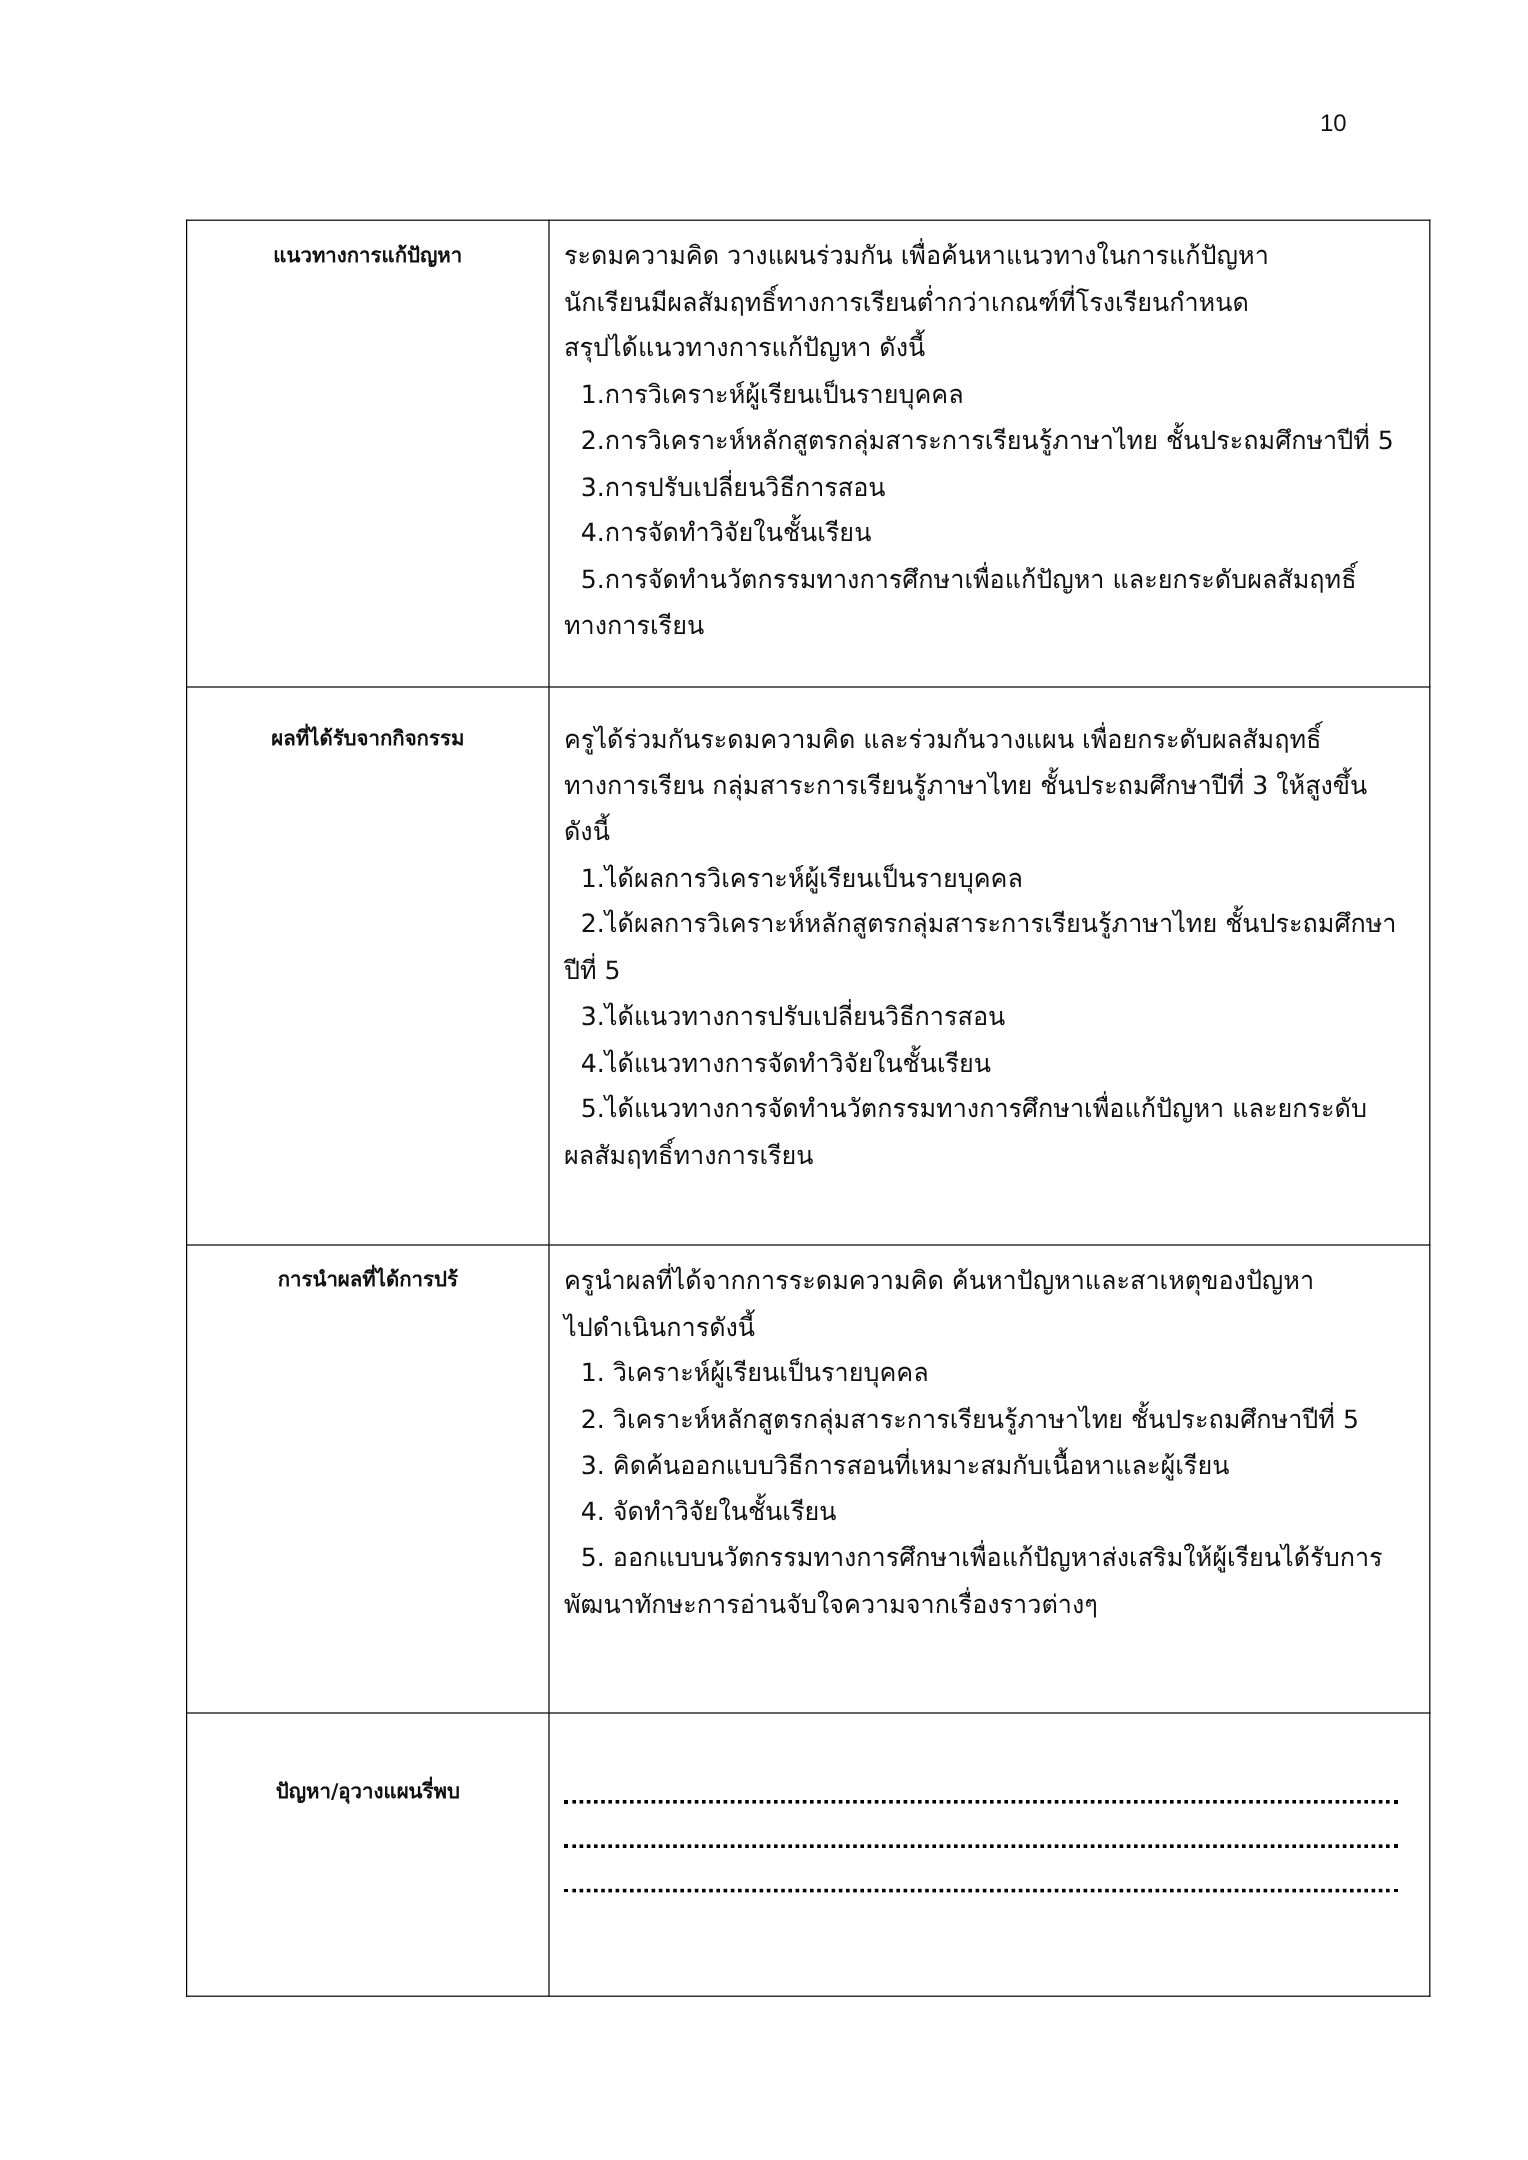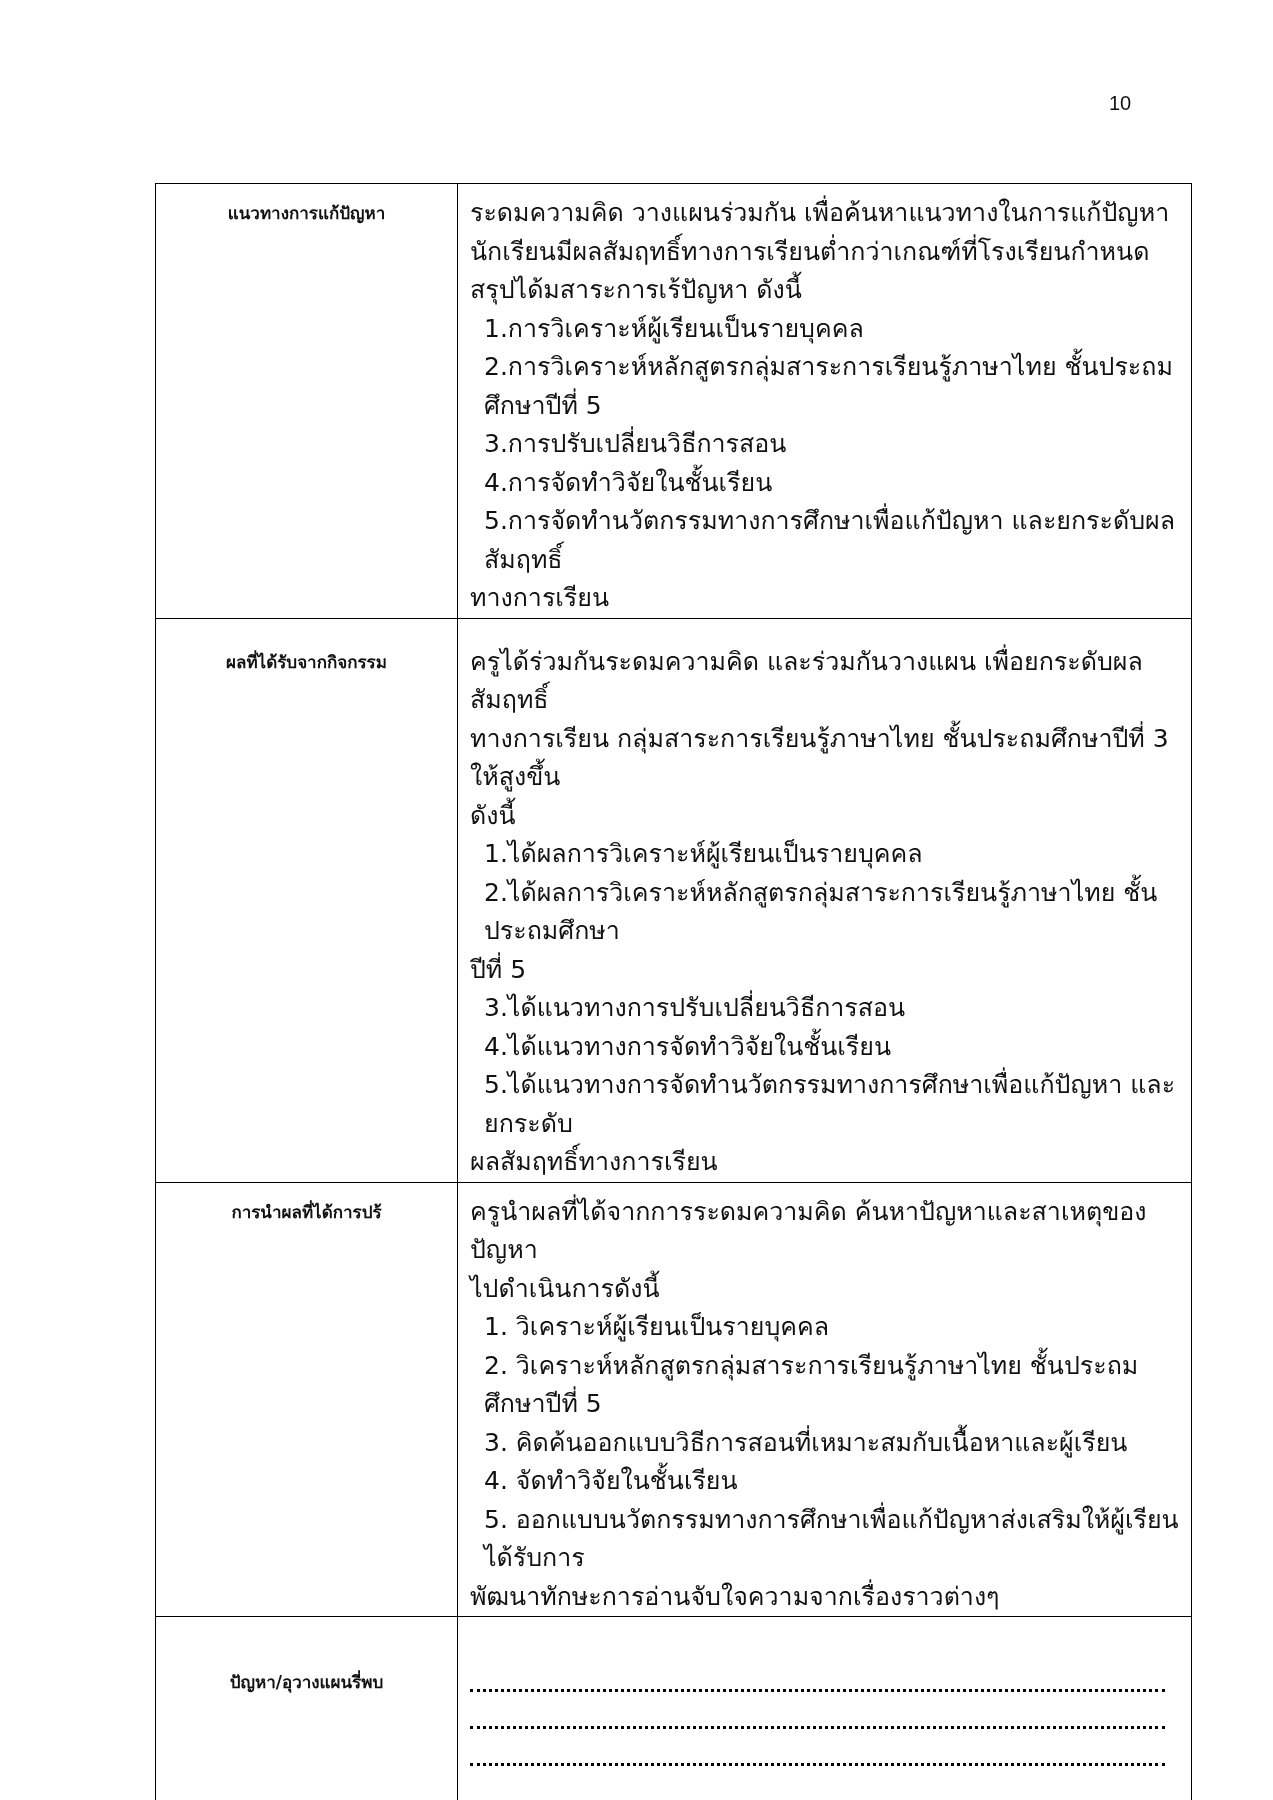--- a/index.html
+++ b/index.html
@@ -2,36 +2,36 @@
 <html><head>
 <meta charset="utf-8">
 <style>
   html, body { margin: 0; padding: 0; background: #ffffff; }
   body {
     width: 1273px; height: 1800px; position: relative; overflow: hidden;
     font-family: "DejaVu Sans", "Liberation Sans", sans-serif; color: #111;
   }
   .page-number {
     position: absolute; left: 1100px; top: 92px; width: 40px;
-    font-size: 20px; font-family: "Liberation Sans", sans-serif; text-align: center;
+    font-size: 20px; font-family: "Liberation Sans", sans-serif;
   }
   table.form {
     position: absolute; left: 155px; top: 183px;
     width: 1034px; border-collapse: collapse; table-layout: fixed;
   }
   table.form td {
     border: 1.5px solid #000; vertical-align: top; padding: 0;
   }
   td.label-cell { width: 301px; }
   td.content-cell { width: 733px; }
   .label {
     text-align: center; font-weight: bold; font-size: 17px;
     line-height: 38px; margin-top: 10px;
   }
-  .content { padding: 10px 10px 0 12px; font-size: 25px; line-height: 38.5px; }
+  .content { padding: 10px 10px 0 12px; font-size: 21px; line-height: 38.5px; }
   .content p { margin: 0; }
   .content .item { padding-left: 14px; }
   .dots {
     border-bottom: 3px dotted #000; height: 34px; margin-right: 16px;
   }
   .row1 { height: 389px; }
   .row2 { height: 465px; }
   .row3 { height: 390px; }
   .row4 { height: 236px; }
   .row2 .label, .row2 .content { margin-top: 24px; }
@@ -47,21 +47,21 @@
 <table class="form">
   <tbody>
       <tr class="row1">
     <td class="label-cell">
       <div class="label">แนวทางการแก้ปัญหา</div>
     </td>
     <td class="content-cell">
       <div class="content">
         <p>ระดมความคิด  วางแผนร่วมกัน  เพื่อค้นหาแนวทางในการแก้ปัญหา</p>
         <p>นักเรียนมีผลสัมฤทธิ์ทางการเรียนต่ำกว่าเกณฑ์ที่โรงเรียนกำหนด</p>
-        <p>สรุปได้มสาระการเร้ปัญหา  ดังนี้</p>
+        <p>สรุปได้แนวทางการแก้ปัญหา  ดังนี้</p>
         <p class="item">1.การวิเคราะห์ผู้เรียนเป็นรายบุคคล</p>
         <p class="item">2.การวิเคราะห์หลักสูตรกลุ่มสาระการเรียนรู้ภาษาไทย  ชั้นประถมศึกษาปีที่ 5</p>
         <p class="item">3.การปรับเปลี่ยนวิธีการสอน</p>
         <p class="item">4.การจัดทำวิจัยในชั้นเรียน</p>
         <p class="item">5.การจัดทำนวัตกรรมทางการศึกษาเพื่อแก้ปัญหา  และยกระดับผลสัมฤทธิ์</p>
         <p>ทางการเรียน</p>
       </div>
     </td>
   </tr>
   <tr class="row2">

